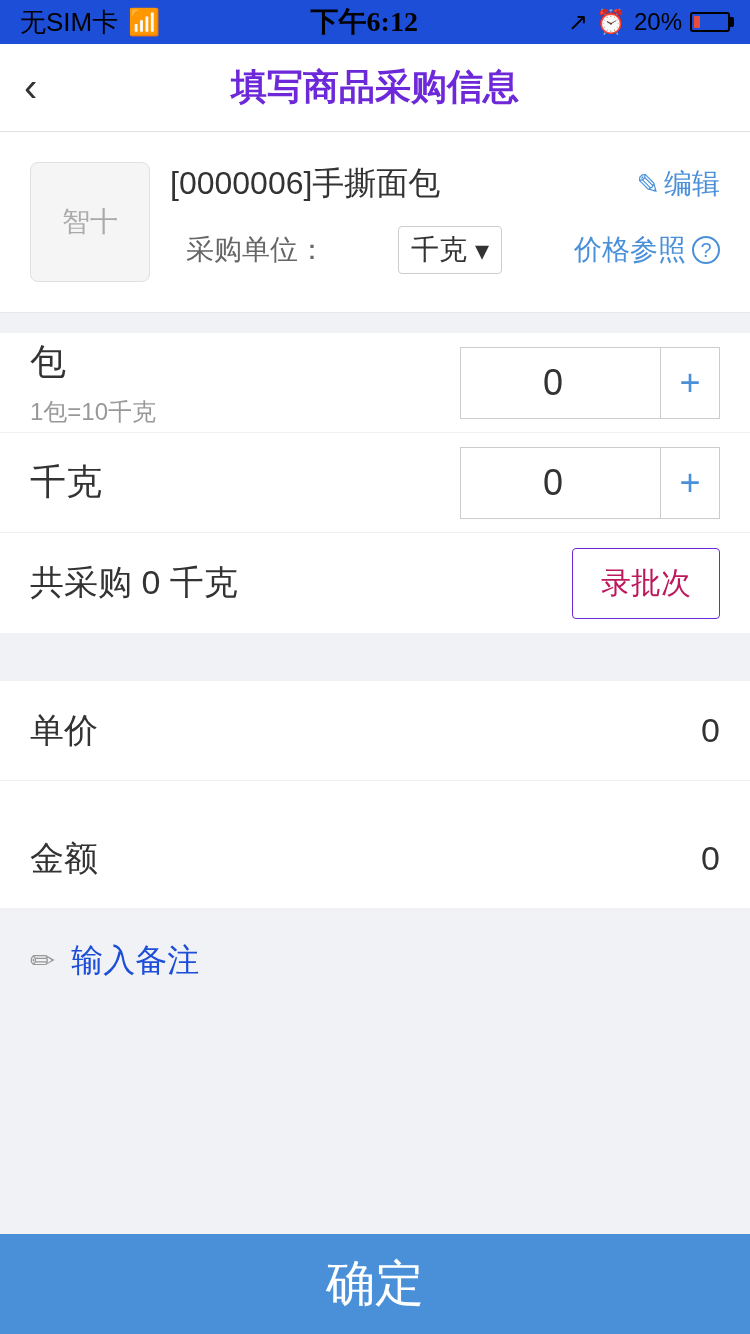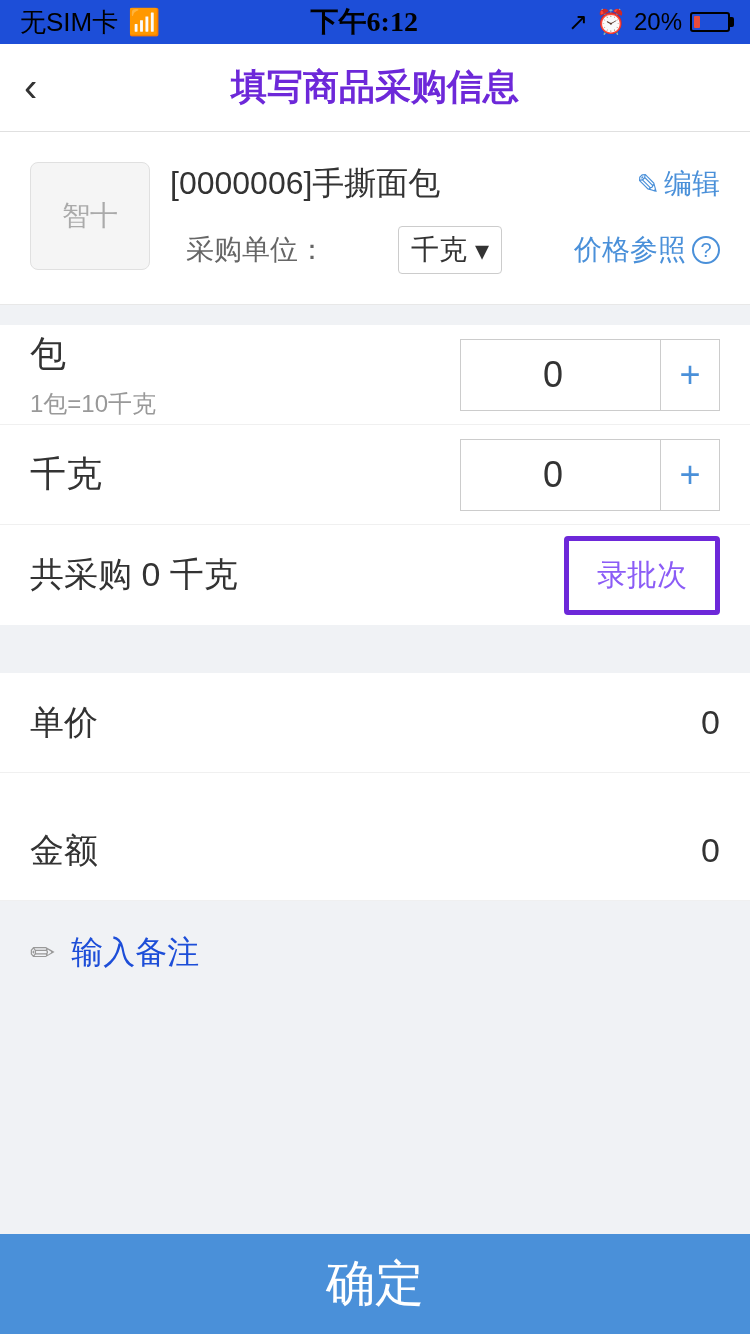--- a/index.html
+++ b/index.html
@@ -83,21 +83,21 @@
       background: #fff;
       margin-top: 0;
       padding: 30px 30px;
       display: flex;
       align-items: flex-start;
       gap: 20px;
       border-bottom: 1px solid #e8e8e8;
     }
     .product-thumb {
       width: 120px;
-      height: 108px;
+      height: 120px;
       background: #f5f5f5;
       border: 1px solid #e0e0e0;
       border-radius: 8px;
       display: flex;
       align-items: center;
       justify-content: center;
       flex-shrink: 0;
     }
     .product-thumb-inner {
       font-size: 28px;
@@ -225,22 +225,22 @@
       justify-content: space-between;
       padding: 0 30px;
       height: 100px;
       background: #fff;
     }
     .summary-text {
       font-size: 34px;
       color: #333;
     }
     .batch-btn {
-      border: 5px solid #6d28d9;
-      color: #8b5cf6;
+      border: 1px solid #6d28d9;
+      color: #be185d;
       font-size: 30px;
       padding: 14px 28px;
       border-radius: 4px;
       cursor: pointer;
       background: #fff;
     }
 
     
     .price-section {
       background: #fff;

